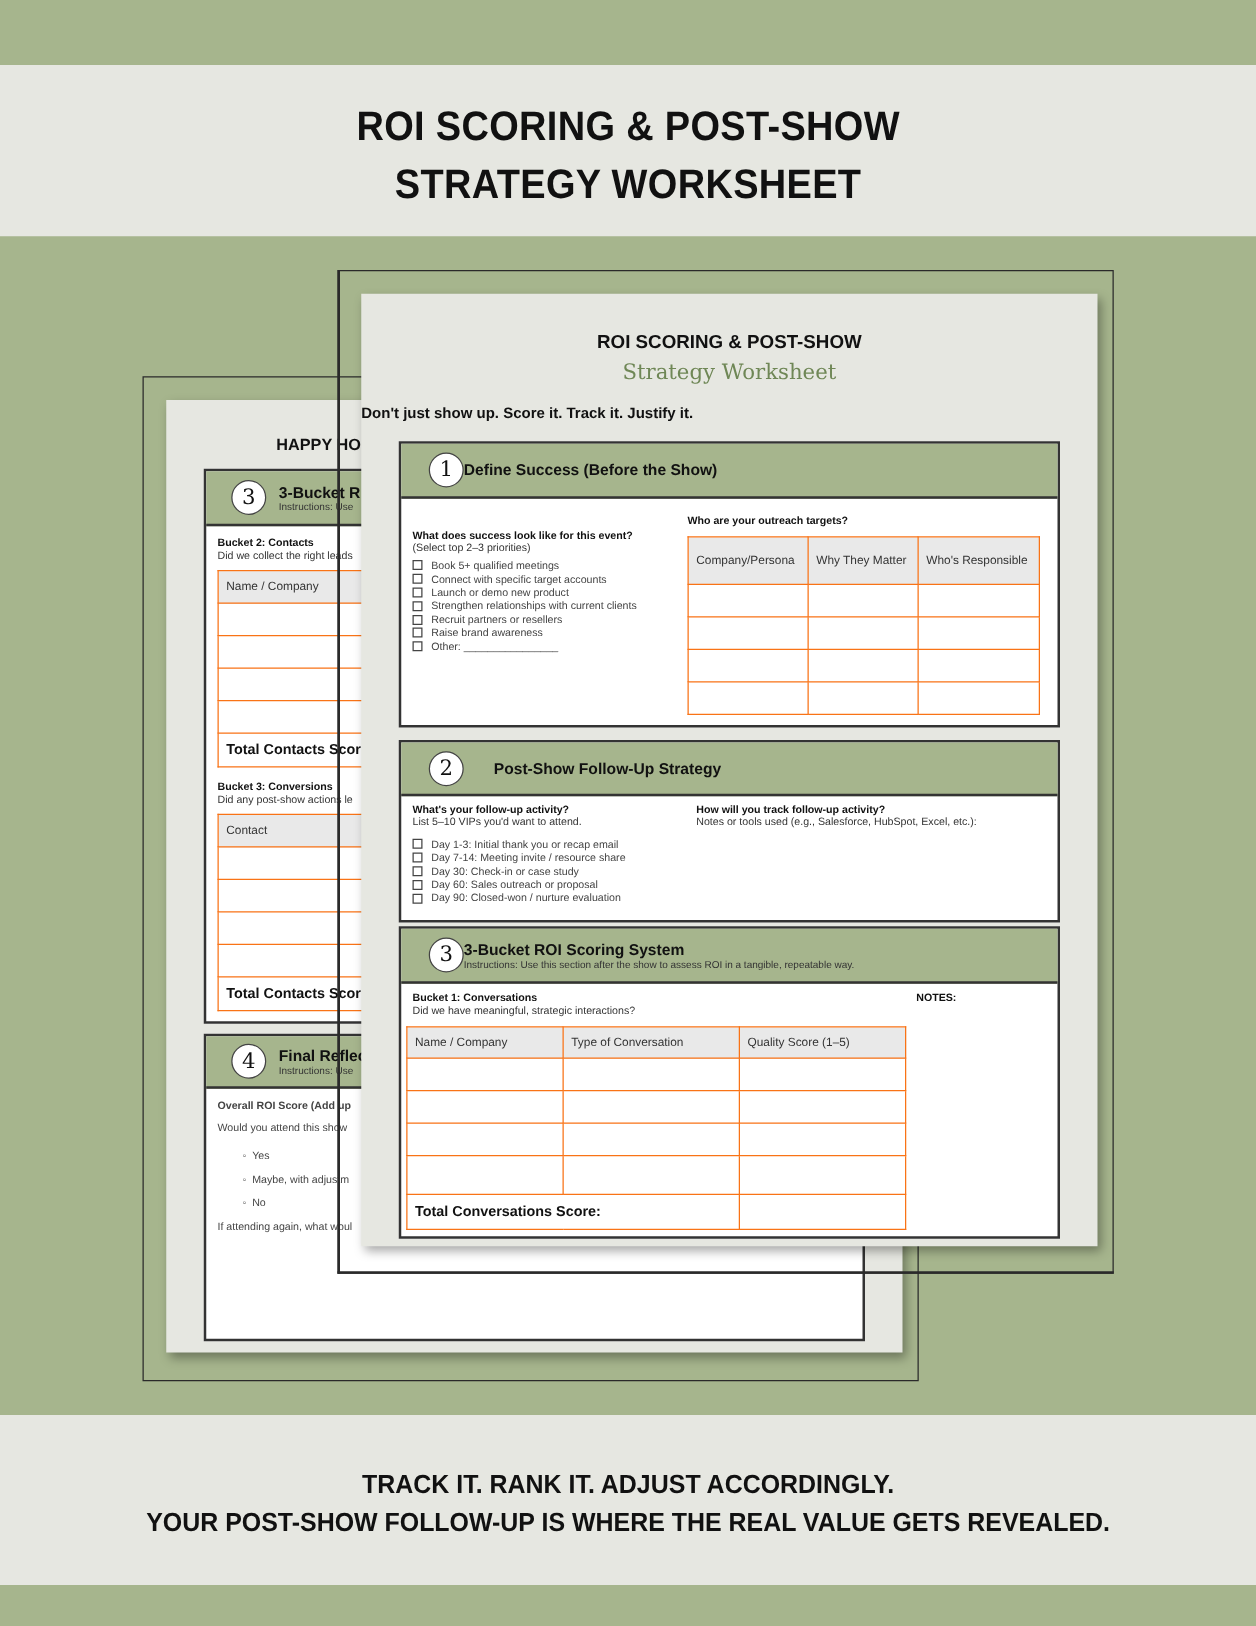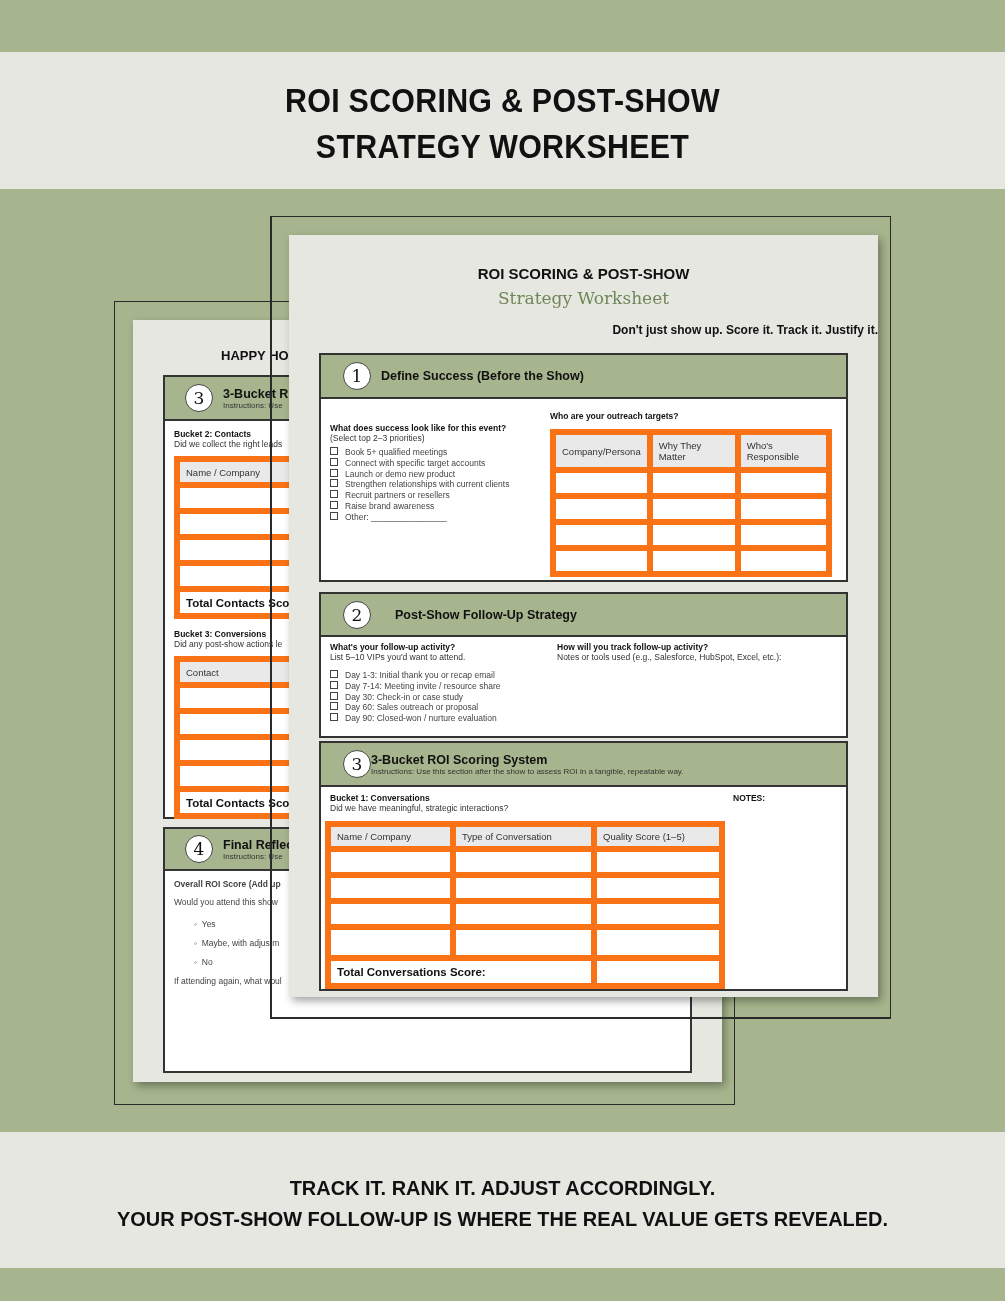--- a/index.html
+++ b/index.html
@@ -11,24 +11,24 @@
 .band.bottom div{font-weight:bold;font-size:21px;line-height:31px;transform:scaleX(0.95)}
 .frame{position:absolute;border:1.5px solid #2a2a2a}
 .page{position:absolute;background:#e6e7e1;box-shadow:3px 4px 8px rgba(0,0,0,0.35)}
 .box{position:absolute;background:#fff;border:2px solid #333}
 .sechead{background:#a6b58d;border-bottom:2px solid #333;display:flex;align-items:center}
 .num{width:28px;height:28px;border-radius:50%;background:#fff;border:1px solid #444;display:flex;align-items:center;justify-content:center;font-family:"DejaVu Serif",serif;font-size:17px;flex:none}
 .sechead .t{font-weight:bold;font-size:12.5px}
 .sechead .s{font-size:8px;color:#333}
 .q{font-weight:bold;font-size:8.5px}
 .sub{font-size:8.5px;color:#333}
-.chk{font-size:8.5px;color:#444;line-height:10.8px;display:flex;align-items:flex-start}
+.chk{font-size:8.5px;color:#444;line-height:10.8px;display:flex;align-items:center}
 .chk .cb{width:8px;height:8px;border:1px solid #444;margin-right:7px;flex:none}
 table{border-collapse:collapse}
-td,th{border:6px solid #f97316;font-weight:normal;text-align:left;font-size:9.5px;color:#333;padding:0 6px}
+td,th{border:1px solid #f97316;font-weight:normal;text-align:left;font-size:9.5px;color:#333;padding:0 6px}
 th{background:#e9e9e9}
 .totrow td{font-weight:bold;color:#111;font-size:11.5px}
 </style>
 </head>
 <body>
 
 <div class="band top">
   <div>ROI SCORING &amp; POST-SHOW</div>
   <div>STRATEGY WORKSHEET</div>
 </div>
@@ -113,26 +113,26 @@
       </div>
       <div style="margin-top:4px">If attending again, what woul</div>
     </div>
   </div>
 </div>
 
 <div class="frame" style="left:270px;top:216px;width:621px;height:803px"></div>
 <div class="page" style="left:289px;top:235px;width:589px;height:762px">
   <div style="position:absolute;left:0;width:589px;top:30px;text-align:center;font-weight:bold;font-size:15px">ROI SCORING &amp; POST-SHOW</div>
   <div style="position:absolute;left:0;width:589px;top:53px;text-align:center;font-family:'DejaVu Serif',serif;font-size:17px;color:#6f8756">Strategy Worksheet</div>
-  <div style="position:absolute;left:0;width:589px;top:88px;text-align:right;font-weight:bold;font-size:12px">Don't just show up. Score it. Track it. Justify it.</div>
+  <div style="position:absolute;left:0;width:589px;top:88px;text-align:left;font-weight:bold;font-size:12px">Don't just show up. Score it. Track it. Justify it.</div>
 
   <div class="box" style="left:30px;top:118px;width:529px;height:229px">
     <div class="sechead" style="height:44px;padding-left:22px">
       <div class="num">1</div>
-      <div class="t" style="margin-left:10px">Define Success (Before the Show)</div>
+      <div class="t" style="margin-left:0">Define Success (Before the Show)</div>
     </div>
     <div style="position:absolute;left:9px;top:68px">
       <div class="q">What does success look like for this event?</div>
       <div class="sub">(Select top 2–3 priorities)</div>
       <div style="margin-top:4px">
         <div class="chk">
             <span class="cb"></span>
             <span>Book 5+ qualified meetings</span>
           </div>
         <div class="chk">

